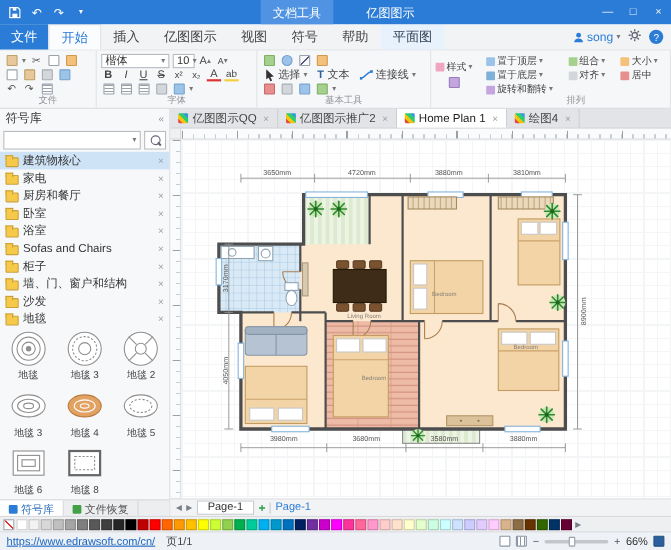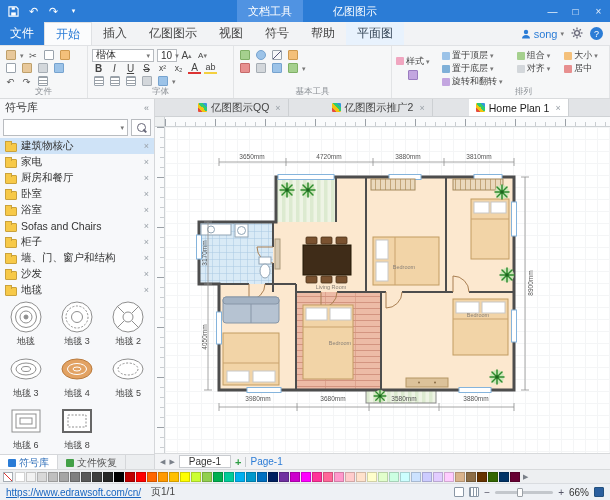--- a/index.html
+++ b/index.html
@@ -87,21 +87,21 @@
 .sym-lbl{font-size:9px;color:#444;}
 .sb-tabs{margin-top:auto;flex:0 0 16px;display:flex;border-top:1px solid #d5d7da;background:#eceef0;}
 .sb-tab{display:flex;align-items:center;gap:3px;padding:0 8px;font-size:10px;color:#555;border-right:1px solid #d5d7da;}
 .sb-tab.active{background:#fff;color:#2b6cb8;}
 .mini-book{width:8px;height:8px;background:#2b7cd6;border-radius:1px;}
 .mini-restore{width:8px;height:8px;background:#43a047;border-radius:1px;}
 
 
 .work{flex:1;display:flex;flex-direction:column;min-width:0;}
 .doctabs{flex:0 0 18px;background:#e2e4e7;display:flex;align-items:stretch;border-bottom:1px solid #cfd2d5;}
-.dtab{display:flex;align-items:center;gap:4px;padding:0 7px;font-size:10.5px;color:#444;border-right:1px solid #cdd0d3;white-space:nowrap;margin-left:36px;}
+.dtab{display:flex;align-items:center;gap:4px;padding:0 7px;font-size:10.5px;color:#444;border-right:1px solid #cdd0d3;white-space:nowrap;}
 .dtab.active{background:#fff;color:#222;}
 .dticon{width:9px;height:9px;flex:0 0 9px;background:linear-gradient(45deg,#e74c3c 25%,#f1c40f 25% 50%,#2ecc71 50% 75%,#3498db 75%);border-radius:1px;}
 .dtab .sb-x{margin-left:2px;}
 .ruler-row{flex:0 0 10px;display:flex;}
 .ruler-corner{flex:0 0 10px;background:#eef0f1;border-right:1px solid #cdd1d4;border-bottom:1px solid #cdd1d4;}
 .ruler-top{flex:1;background-color:#fafbfc;border-bottom:1px solid #cdd1d4;background-image:repeating-linear-gradient(90deg,#9aa0a6 0 1px,transparent 1px 50px),repeating-linear-gradient(90deg,#c9cdd1 0 1px,transparent 1px 10px);background-size:100% 7px,100% 4px;background-position:left bottom,left bottom;background-repeat:repeat-x;}
 .canvas-row{flex:1;display:flex;min-height:0;}
 .ruler-left{flex:0 0 10px;background-color:#fafbfc;border-right:1px solid #cdd1d4;background-image:repeating-linear-gradient(180deg,#9aa0a6 0 1px,transparent 1px 50px),repeating-linear-gradient(180deg,#c9cdd1 0 1px,transparent 1px 10px);background-size:7px 100%,4px 100%;background-position:right top,right top;background-repeat:repeat-y;}
 .canvas{flex:1;position:relative;background-color:#fff;background-image:repeating-linear-gradient(90deg,#f4f5f6 0 1px,transparent 1px 12px),repeating-linear-gradient(180deg,#f4f5f6 0 1px,transparent 1px 12px);overflow:hidden;}
 .floorplan{position:absolute;left:26px;top:20px;width:382px;height:298px;}
@@ -298,20 +298,42 @@
           </span>
         <span class="mi">
             <span class="chip blue" style="border-radius:50%;"></span>
           </span>
         <span class="mi">
             <span class="chip white" style="background:linear-gradient(135deg,transparent 44%,#557 44% 56%,transparent 56%);"></span>
           </span>
         <span class="mi">
             <span class="chip orange"></span>
           </span>
+      </div>
+      <div class="rrow">
+        <span class="tool-btn">
+          <svg width="9" height="11" viewBox="0 0 9 11">
+              <path d="M1 0l7 6.5-3.2.4 1.6 3.3-1.5.8-1.6-3.4L1 9z" fill="#333"></path>
+            </svg>
+          <span>选择</span>
+          <span class="caret">▾</span>
+        </span>
+        <span class="tool-btn">
+          <span style="font-weight:bold;color:#2b5f9e;">T</span>
+          <span>文本</span>
+        </span>
+        <span class="tool-btn">
+          <svg width="12" height="10" viewBox="0 0 12 10">
+              <path d="M1 8C5 8 7 2 11 2" fill="none" stroke="#2b7cd6" stroke-width="1.3"></path>
+              <rect x="0" y="7" width="2.4" height="2.4" fill="#2b7cd6"></rect>
+              <rect x="9.6" y="0.8" width="2.4" height="2.4" fill="#2b7cd6"></rect>
+            </svg>
+          <span>连接线</span>
+          <span class="caret">▾</span>
+        </span>
       </div>
       <div class="rrow">
         <span class="mi">
             <span class="chip red"></span>
           </span>
         <span class="mi">
             <span class="chip gray"></span>
           </span>
         <span class="mi">
             <span class="chip blue"></span>

